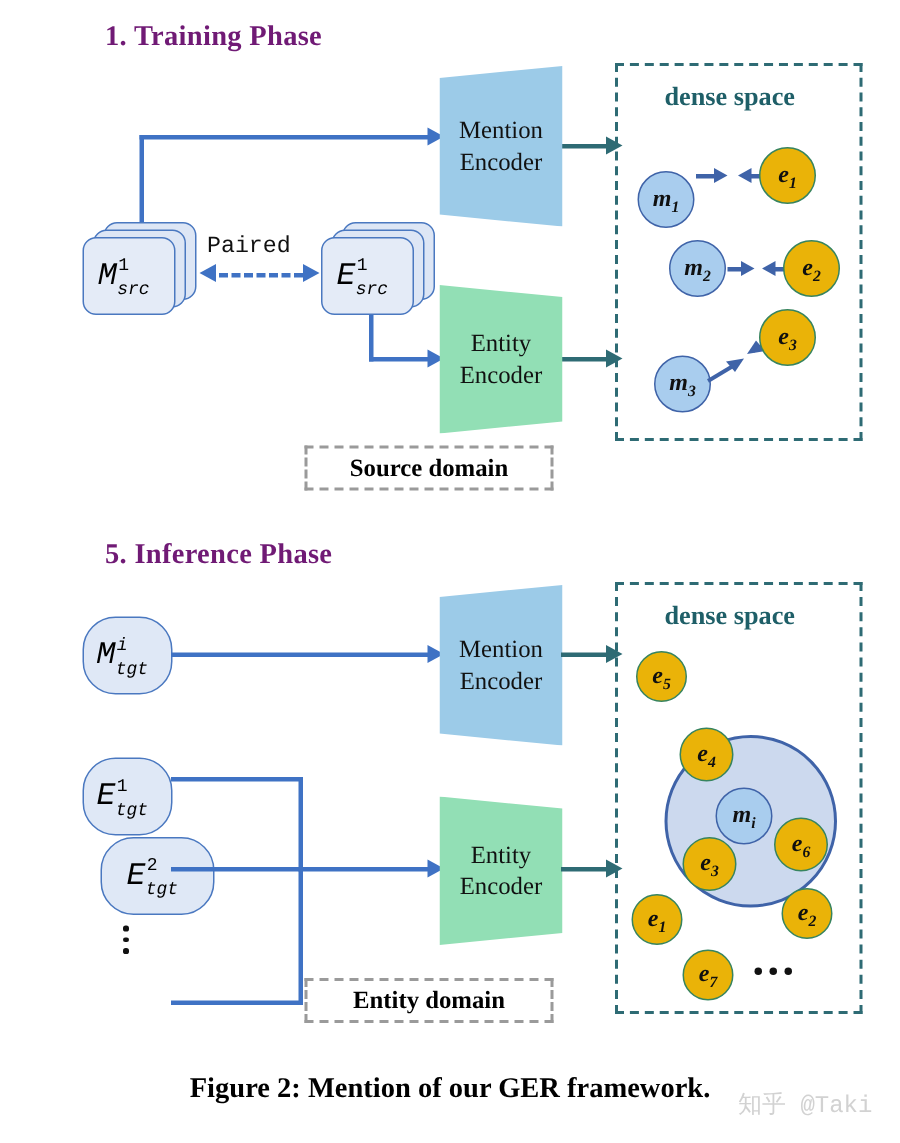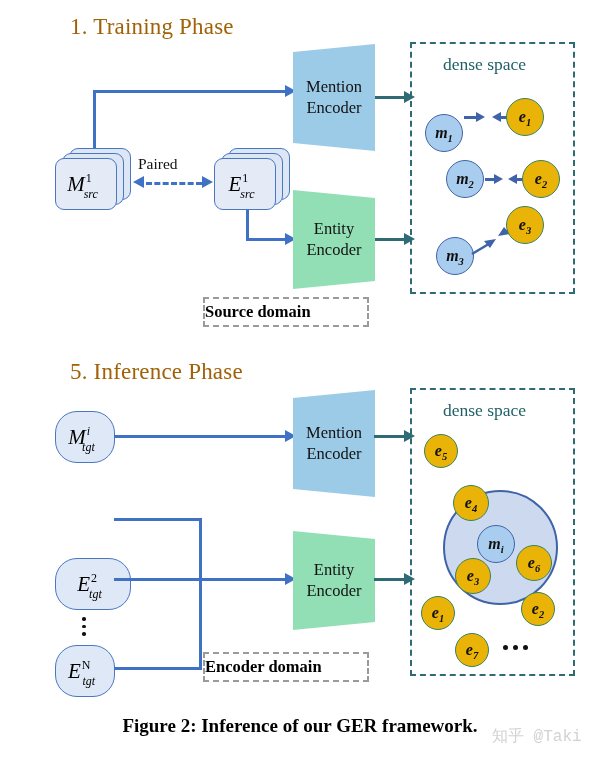--- a/index.html
+++ b/index.html
@@ -2,73 +2,73 @@
 <html><head>
 <meta charset="utf-8">
 <style>
   html,body{margin:0;padding:0;background:#ffffff;}
   body{width:600px;height:762px;position:relative;overflow:hidden;
        font-family:"Liberation Serif", serif;color:#000;}
   .stage{position:absolute;inset:0;}
   .abs{position:absolute;}
 
   
-  .sec-title{font-family:"Liberation Serif",serif;font-weight:normal;font-size:23px;
-             letter-spacing:.2px;color:#a16207;white-space:nowrap;}
+  .sec-title{font-family:"Liberation Serif",serif;font-weight:bold;font-size:19px;
+             letter-spacing:.2px;color:#701a75;white-space:nowrap;}
 
   
   .stack{position:absolute;}
   .stack .card{position:absolute;width:62px;height:52px;border:1.6px solid #4a78c0;
         border-radius:9px;background:#dde6f5;box-sizing:border-box;}
   .stack .card.c1{left:14px;top:0px;}
   .stack .card.c2{left:7px;top:5px;}
   .stack .card.c3{left:0px;top:10px;background:#e4ebf7;}
   .stack .lbl{position:absolute;left:0px;top:10px;width:62px;height:52px;
         display:flex;align-items:center;justify-content:center;}
 
   
   .rbox{position:absolute;border:1.8px solid #4a78c0;border-radius:22px;
         background:#dfe8f6;box-sizing:border-box;display:flex;
         align-items:center;justify-content:center;}
 
   
-  .m{font-family:Liberation Serif, serif;font-style:italic;font-size:21px;
+  .m{font-family:Liberation Mono, monospace;font-style:italic;font-size:21px;
      line-height:1;position:relative;display:inline-block;white-space:nowrap;text-align:right;}
   .m .sup{font-size:12px;font-style:normal;position:relative;top:-9px;left:1px;}
   .m .supi{font-size:12px;font-style:italic;position:relative;top:-9px;left:1px;}
   .m .sub{font-size:12px;font-style:italic;position:relative;top:7px;left:-7px;}
 
   
   .enc{position:absolute;display:flex;align-items:center;justify-content:center;
        text-align:center;font-family:"Liberation Serif",serif;font-size:16.5px;
        color:#111;line-height:1.25;}
   .enc .encbg{position:absolute;inset:0;}
   .enc .enctxt{position:relative;z-index:2;}
 
   
   .dense{position:absolute;border:2.2px dashed #2e6b74;box-sizing:border-box;
          background:transparent;}
-  .dense-title{position:absolute;font-family:"Liberation Serif",serif;font-weight:normal;
+  .dense-title{position:absolute;font-family:"Liberation Serif",serif;font-weight:bold;
         font-size:17.5px;color:#1f5f68;white-space:nowrap;}
 
   
   .circ{position:absolute;border-radius:50%;box-sizing:border-box;
         display:flex;align-items:center;justify-content:center;}
   .circ.blue{background:#a9cdee;border:1.7px solid #3f63a8;}
   .circ.green{background:#eab308;border:1.7px solid #37845f;}
   .circ .cl{font-family:"Liberation Serif",serif;font-style:italic;font-weight:bold;
         font-size:16px;color:#101010;position:relative;}
   .circ .cl .sb{font-size:10.5px;font-style:italic;position:relative;top:4px;left:0px;}
 
   .bigcirc{position:absolute;border-radius:50%;background:#ccd9ee;
         border:2px solid #3f63a8;box-sizing:border-box;}
 
   
   .domtag{position:absolute;border:2.2px dashed #9a9a9a;box-sizing:border-box;
-        display:flex;align-items:center;justify-content:flex-start;background:#fff;}
+        display:flex;align-items:center;justify-content:center;background:#fff;}
   .domtag span{font-family:"Liberation Serif",serif;font-weight:bold;font-size:16.5px;color:#000;}
 
   
   .ln{position:absolute;background:#3f72c4;}
   .lnh{height:3px;}
   .lnv{width:3px;}
   .arrowR{position:absolute;width:0;height:0;border-top:6.5px solid transparent;
           border-bottom:6.5px solid transparent;border-left:11px solid #3f72c4;}
   .arrowR.teal{border-left-color:#2e6b74;}
   .arrowL{position:absolute;width:0;height:0;border-top:6.5px solid transparent;
@@ -76,21 +76,21 @@
   .ln.teal{background:#2e6b74;}
 
   
   .sarrowR{position:absolute;width:0;height:0;border-top:5px solid transparent;
           border-bottom:5px solid transparent;border-left:9px solid #3f63a8;}
   .sarrowL{position:absolute;width:0;height:0;border-top:5px solid transparent;
           border-bottom:5px solid transparent;border-right:9px solid #3f63a8;}
   .sln{position:absolute;background:#3f63a8;height:2.6px;}
 
   
-  .paired-lbl{position:absolute;font-family:Liberation Serif, serif;font-size:15.5px;color:#111;text-align:center;}
+  .paired-lbl{position:absolute;font-family:Liberation Mono, monospace;font-size:15.5px;color:#111;text-align:center;}
   .dashline{position:absolute;height:0;border-top:3px dashed #3f72c4;}
 
   
   .vdots{position:absolute;display:flex;flex-direction:column;gap:4px;align-items:center;}
   .vdots i{width:3.5px;height:3.5px;background:#111;border-radius:50%;display:block;}
   .hdots{position:absolute;display:flex;gap:5px;align-items:center;}
   .hdots i{width:5px;height:5px;background:#111;border-radius:50%;display:block;}
 
   
   .caption{position:absolute;width:100%;text-align:center;font-family:"Liberation Serif",serif;
@@ -211,34 +211,34 @@
   <div class="sec-title abs" style="left:70px;top:359px;">5. Inference Phase</div>
 
   <div class="rbox" style="left:55px;top:411px;width:60px;height:52px;">
     <span class="m">
       <span>M</span><span class="supi">i</span><span class="sub">tgt</span>
     </span>
   </div>
   <div class="ln lnh" style="left:114px;top:435px;width:174px;"></div>
   <div class="arrowR" style="left:285px;top:430px;"></div>
 
-  <div class="rbox" style="left:55px;top:558px;width:76px;height:52px;">
+  <div class="rbox" style="left:55px;top:505px;width:60px;height:52px;">
+    <span class="m">
+      <span>E</span><span class="sup">1</span><span class="sub">tgt</span>
+    </span>
+  </div>
+  <div class="rbox" style="left:67px;top:558px;width:76px;height:52px;">
     <span class="m">
       <span>E</span><span class="sup">2</span><span class="sub">tgt</span>
     </span>
   </div>
   <div class="vdots" style="left:82px;top:617px;">
     <i></i>
     <i></i>
     <i></i>
-  </div>
-  <div class="rbox" style="left:55px;top:645px;width:60px;height:52px;">
-    <span class="m">
-      <span>E</span><span class="sup">N</span><span class="sub">tgt</span>
-    </span>
   </div>
 
   <div class="ln lnh" style="left:114px;top:518px;width:88px;"></div>
   <div class="ln lnh" style="left:114px;top:578px;width:88px;"></div>
   <div class="ln lnh" style="left:114px;top:667px;width:88px;"></div>
   <div class="ln lnv" style="left:199px;top:518px;height:152px;"></div>
   <div class="ln lnh" style="left:199px;top:578px;width:89px;"></div>
   <div class="arrowR" style="left:285px;top:573px;"></div>
 
   <div class="enc" style="left:293px;top:390px;width:82px;height:107px;">
@@ -303,19 +303,19 @@
     <span class="cl"><span>e</span><span class="sb">7</span></span>
   </div>
 
   <div class="hdots" style="left:503px;top:645px;">
     <i></i>
     <i></i>
     <i></i>
   </div>
 
   <div class="domtag" style="left:203px;top:652px;width:166px;height:30px;">
-    <span>Encoder domain</span>
-  </div>
-
-  <div class="caption" style="left:0;top:715px;">Figure 2: Inference of our GER framework.</div>
+    <span>Entity domain</span>
+  </div>
+
+  <div class="caption" style="left:0;top:715px;">Figure 2: Mention of our GER framework.</div>
   <div class="watermark" style="left:492px;top:726px;">知乎 @Taki</div>
 
 </div>
 
 </body></html>

